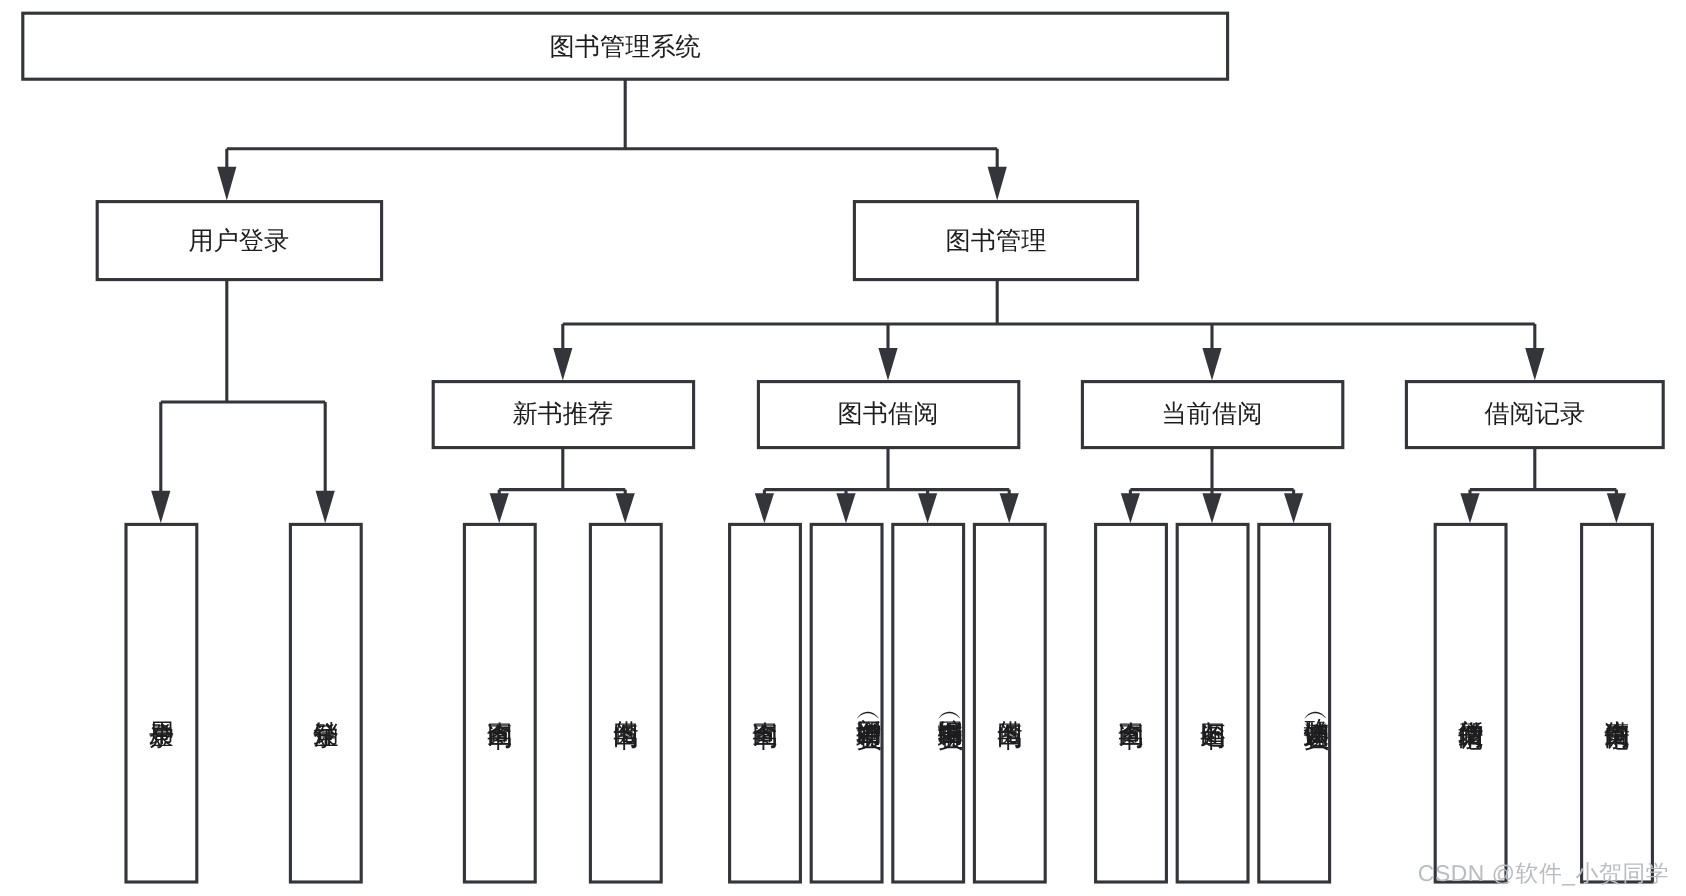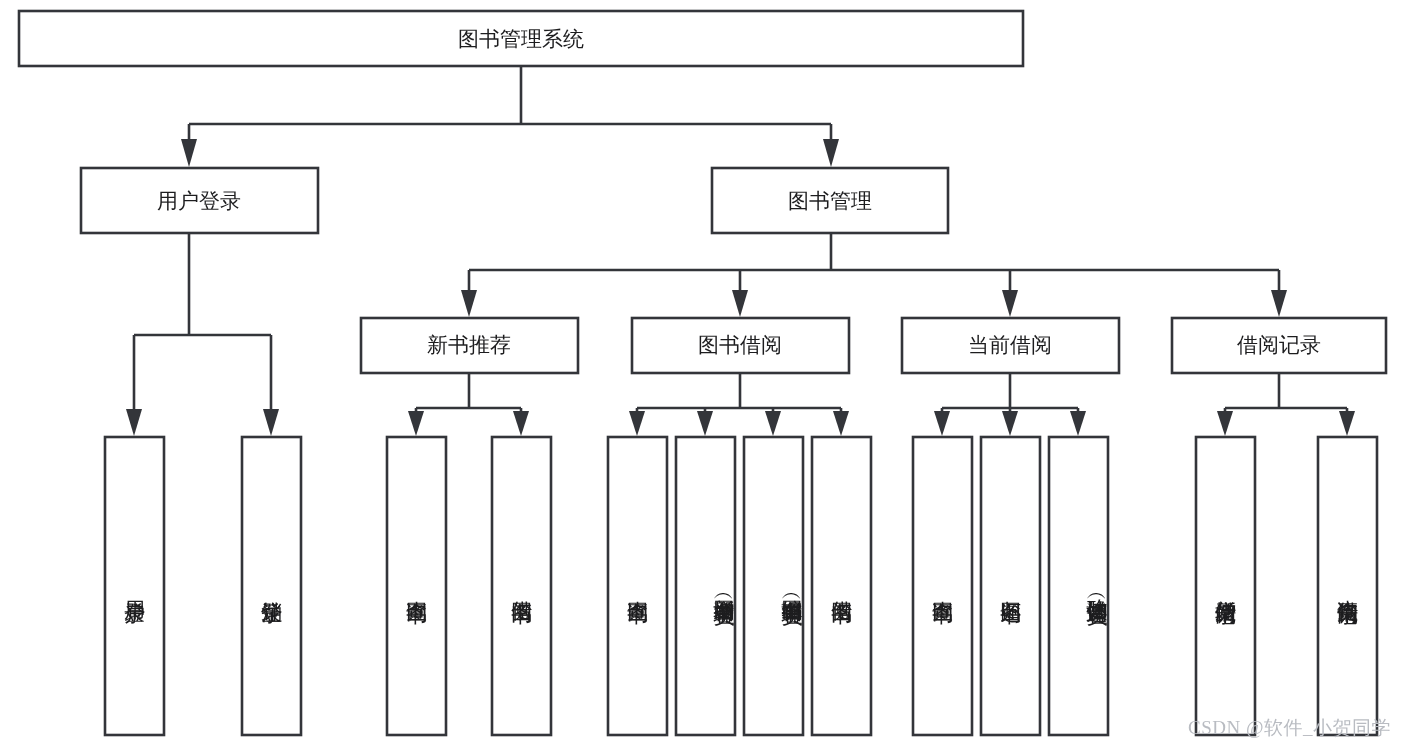--- a/index.html
+++ b/index.html
@@ -58,21 +58,21 @@
     align-items: center;
     justify-content: center;
     letter-spacing: 1px;
     white-space: nowrap;
     pointer-events: none;
   }
   .watermark {
     position: absolute;
     right: 14px;
     bottom: 6px;
-    font-family: Liberation Serif, serif;
+    font-family: Liberation Sans, sans-serif;
     font-size: 19px;
     color: #b9bcc2;
     letter-spacing: 0.5px;
     white-space: nowrap;
     margin-left: 28px;
   }
 </style>
 </head>
 <body>
 

